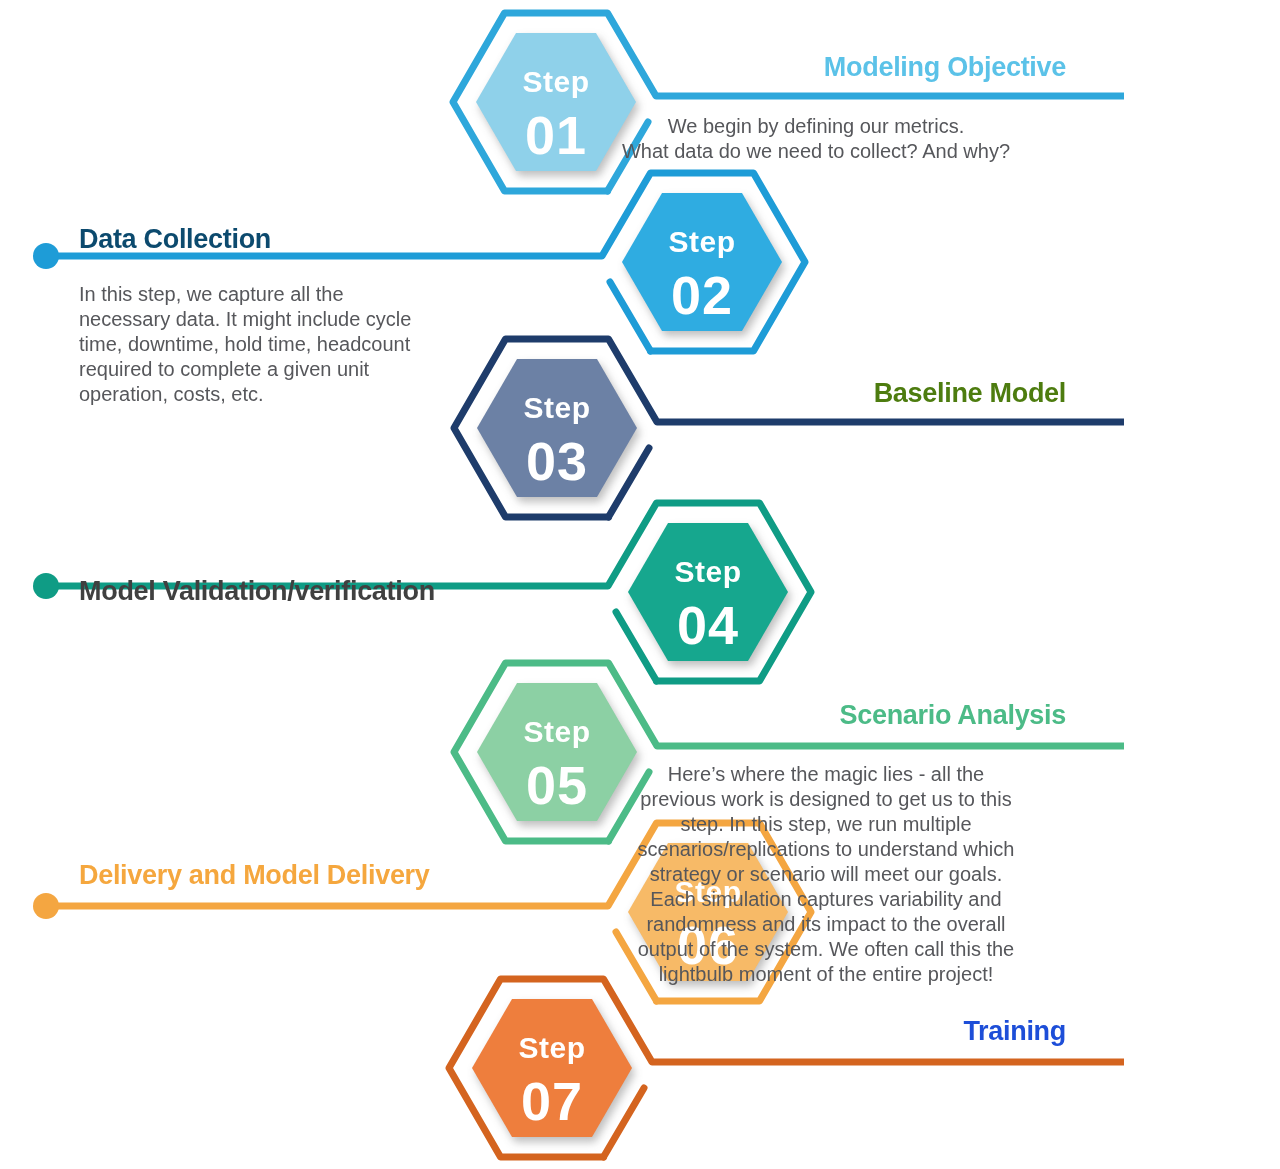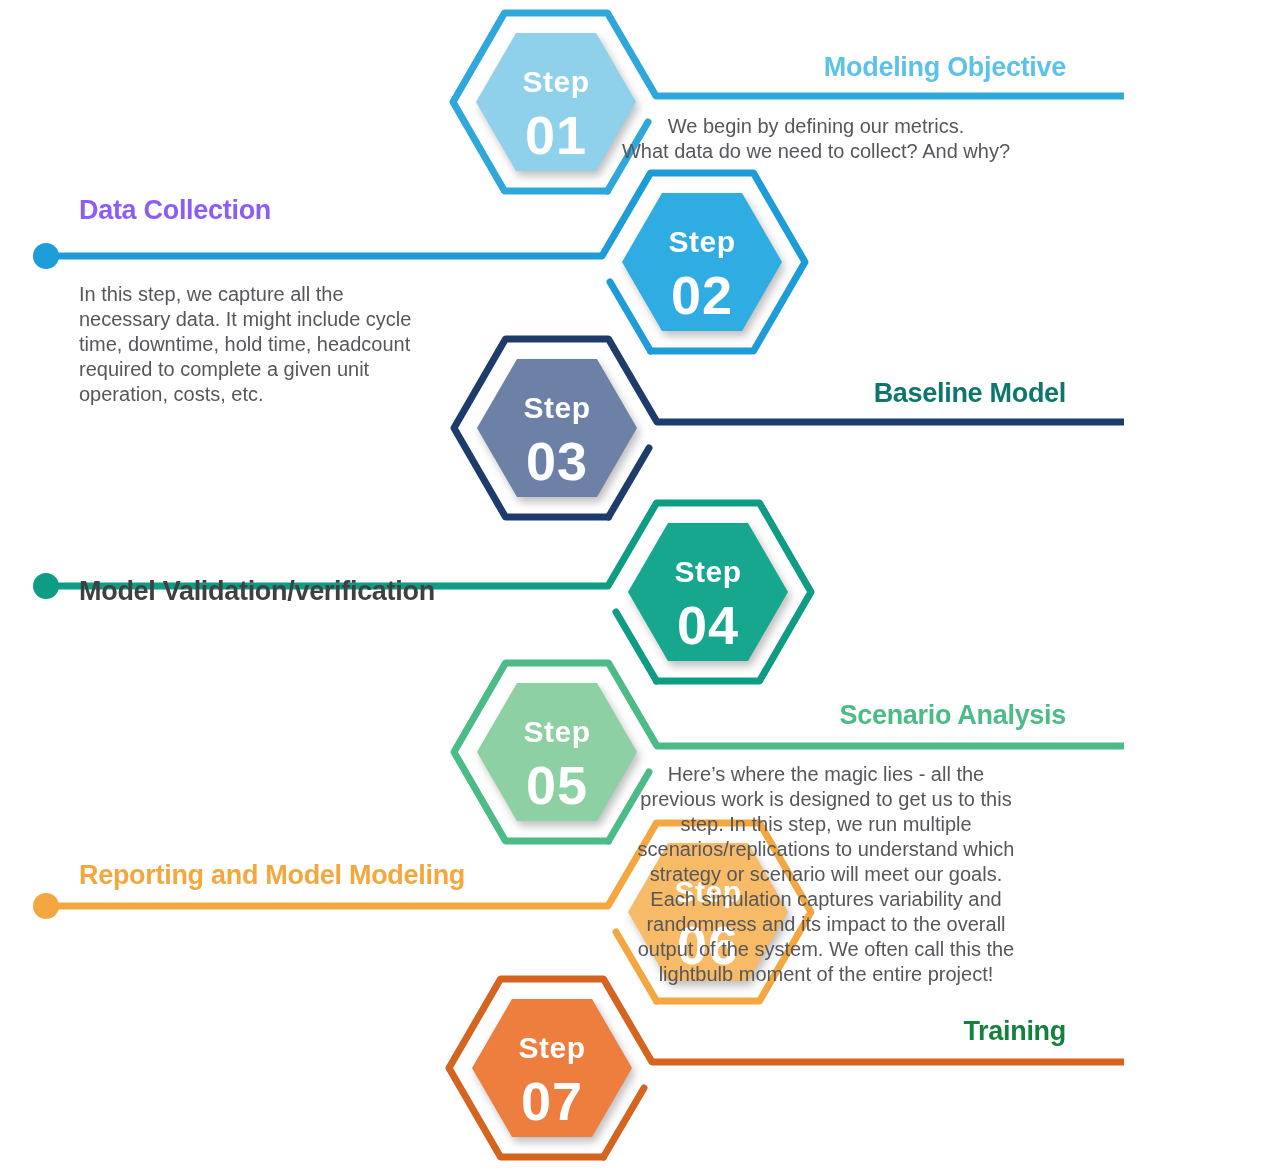--- a/index.html
+++ b/index.html
@@ -136,39 +136,39 @@
       <polygon class="inner-hex" points="632,1068 592,1137 512,1137 472,1068 512,999 592,999" fill="#EE7E3D"></polygon>
       <text class="hex-step" x="552" y="1058">Step</text>
       <text class="hex-num" x="552" y="1120">07</text>
     </g>
   </svg>
 
   <div class="step-heading align-right" style="right: 58px; top: 52px; color: rgb(91, 194, 232);">Modeling Objective</div>
   <div class="step-para align-right" style="right:58px; top:114px; width:500px;">We begin by defining our metrics.
 What data do we need to collect? And why?</div>
 
-  <div class="step-heading align-left" style="left: 79px; top: 195px; color: #8b5cf6;">Data Collection</div>
+  <div class="step-heading align-left" style="left: 79px; top: 224px; color: #0c4a6e;">Data Collection</div>
   <div class="step-para align-left" style="left:79px; top:282px; width:420px;">In this step, we capture all the
 necessary data. It might include cycle
 time, downtime, hold time, headcount
 required to complete a given unit
 operation, costs, etc.</div>
 
-  <div class="step-heading align-right" style="right: 58px; top: 378px; color: #0f766e;">Baseline Model</div>
+  <div class="step-heading align-right" style="right: 58px; top: 378px; color: #4d7c0f;">Baseline Model</div>
 
   <div class="step-heading align-left" style="left: 79px; top: 540px; color: #404040; margin-top: 36px;">Model Validation/verification</div>
 
   <div class="step-heading align-right" style="right: 58px; top: 700px; color: rgb(76, 187, 135);">Scenario Analysis</div>
   <div class="step-para align-right" style="right:58px; top:762px; width:480px;">Here’s where the magic lies - all the
 previous work is designed to get us to this
 step. In this step, we run multiple
 scenarios/replications to understand which
 strategy or scenario will meet our goals.
 Each simulation captures variability and
 randomness and its impact to the overall
 output of the system. We often call this the
 lightbulb moment of the entire project!</div>
 
-  <div class="step-heading align-left" style="left: 79px; top: 860px; color: rgb(245, 167, 62);">Reporting and Model Modeling</div>
+  <div class="step-heading align-left" style="left: 79px; top: 860px; color: rgb(245, 167, 62);">Delivery and Model Delivery</div>
 
-  <div class="step-heading align-right" style="right: 58px; top: 1016px; color: #15803d;">Training</div>
+  <div class="step-heading align-right" style="right: 58px; top: 1016px; color: #1d4ed8;">Training</div>
 
 </div>
 
 </body></html>

